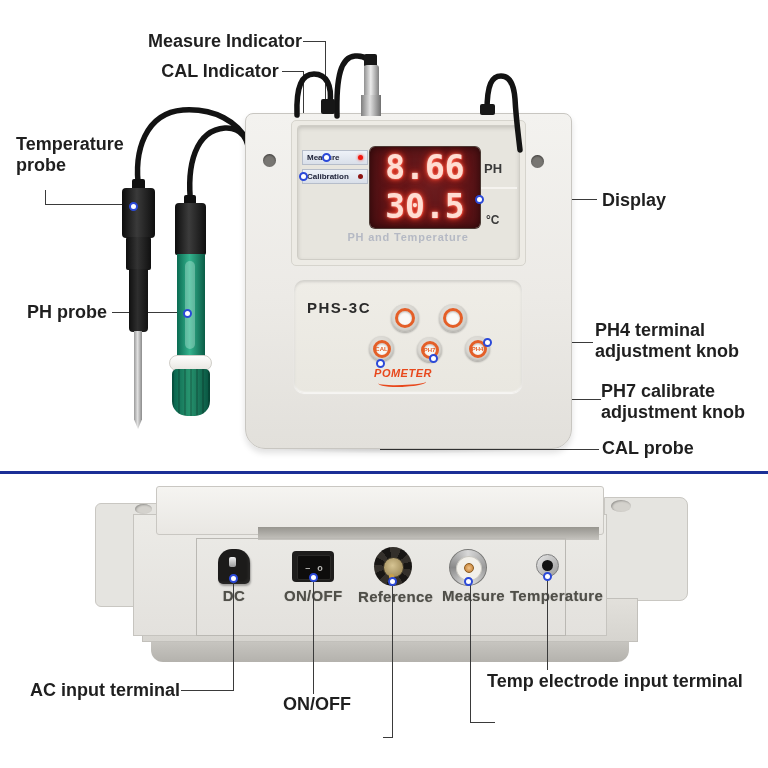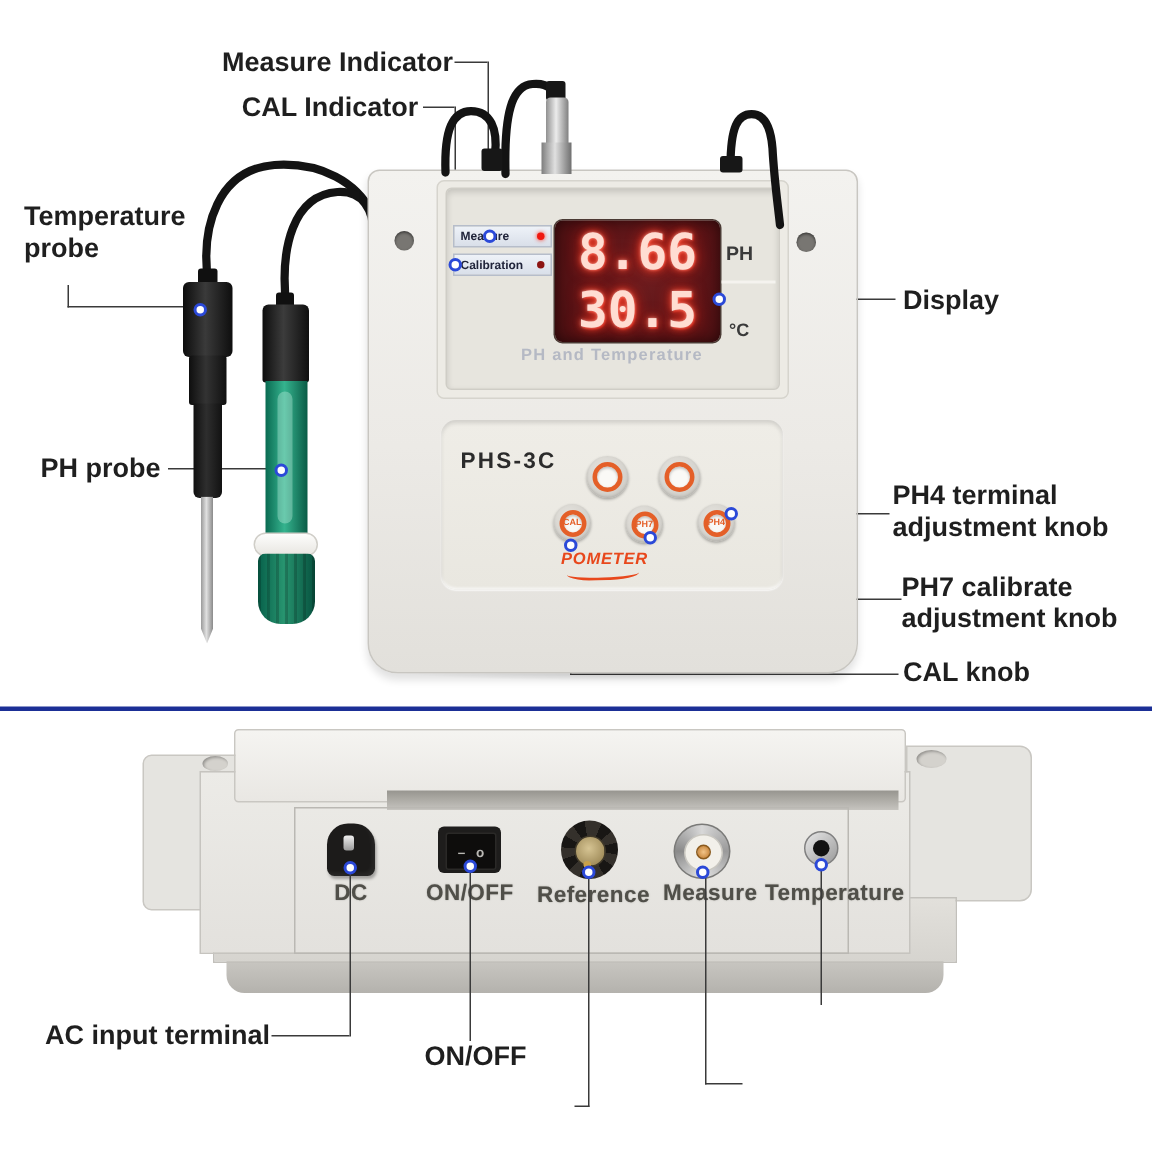--- a/index.html
+++ b/index.html
@@ -188,21 +188,21 @@
   <div class="dot" style="left:429px;top:354px"></div>
   <div class="dot" style="left:376px;top:359px"></div>
 
   <div class="lbl" style="left:140px;top:31px;width:162px;text-align:right">Measure Indicator</div>
   <div class="lbl" style="left:160px;top:61px;width:120px;text-align:center">CAL Indicator</div>
   <div class="lbl wrap" style="left:16px;top:134px;width:132px">Temperature probe</div>
   <div class="lbl" style="left:27px;top:302px">PH probe</div>
   <div class="lbl" style="left:602px;top:190px">Display</div>
   <div class="lbl wrap" style="left:595px;top:320px;width:172px">PH4 terminal adjustment knob</div>
   <div class="lbl wrap" style="left:601px;top:381px;width:172px">PH7 calibrate adjustment knob</div>
-  <div class="lbl" style="left:602px;top:438px">CAL knob</div>
+  <div class="lbl" style="left:602px;top:438px">CAL probe</div>
 
   <div class="divider"></div>
 
   <div class="wing" style="left:95px;top:503px;width:66px;height:102px;border-radius:6px 0 0 6px"></div>
   <div class="hole" style="left:135px;top:504px;width:17px;height:10px"></div>
   <div class="wing" style="left:604px;top:497px;width:82px;height:102px;border-radius:0 8px 8px 0"></div>
   <div class="hole" style="left:611px;top:500px;width:20px;height:12px"></div>
   <div class="base-strip"></div>
   <div class="lower-step"></div>
   <div class="back-body"></div>
@@ -246,14 +246,15 @@
   <div class="line" style="left:547px;top:579px;width:1px;height:91px;z-index:8"></div>
 
   <div class="dot" style="left:229px;top:574px"></div>
   <div class="dot" style="left:309px;top:573px"></div>
   <div class="dot" style="left:388px;top:577px"></div>
   <div class="dot" style="left:464px;top:577px"></div>
   <div class="dot" style="left:543px;top:572px"></div>
 
   <div class="lbl" style="left:20px;top:680px;width:160px;text-align:right">AC input terminal</div>
   <div class="lbl" style="left:283px;top:694px">ON/OFF</div>
+  <div class="lbl" style="left:487px;top:671px">Temp electrode input terminal</div>
 
 </div>
 
 </body></html>

